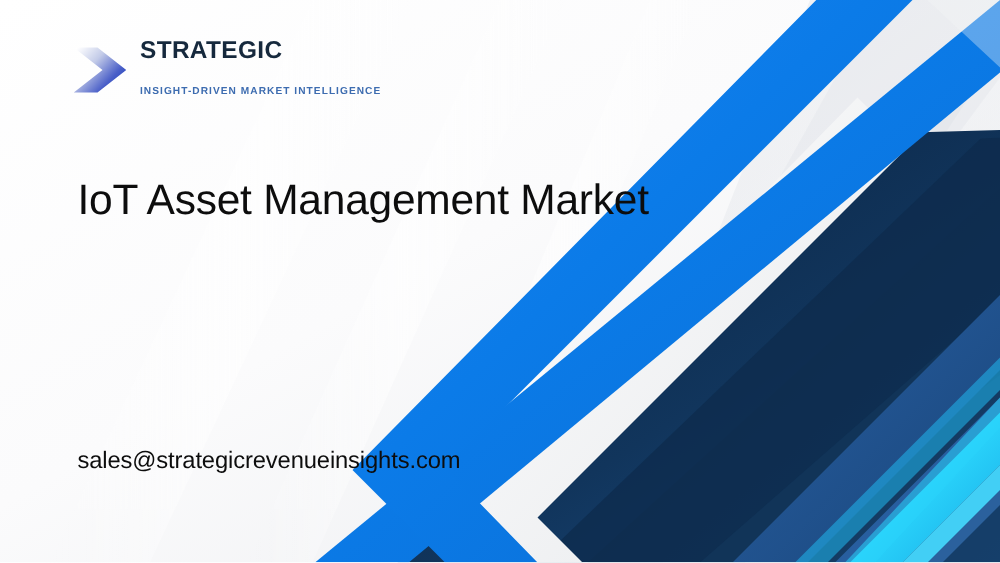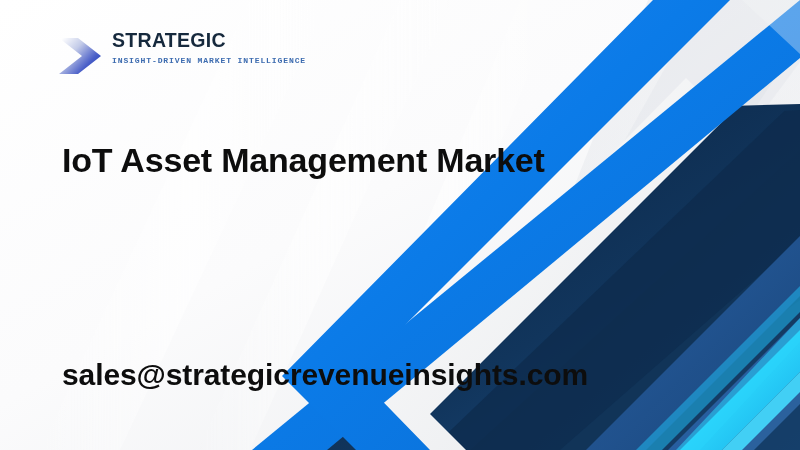--- a/index.html
+++ b/index.html
@@ -42,43 +42,43 @@
   .logo-text { display:flex; flex-direction:column; }
   .logo-line1, .logo-line2 {
     font-family:"Liberation Sans", sans-serif;
     font-weight:bold;
     font-size:19.5px;
     letter-spacing:0.3px;
     line-height:18.5px;
     color:#16293d;
   }
   .logo-tagline {
-    font-family:Liberation Mono, monospace;
+    font-family:Liberation Sans, sans-serif;
     font-size:8.1px;
     font-weight:bold;
     letter-spacing:0.85px;
     color:#3d6cb0;
-    margin-top:6px;
+    margin-top:18px;
   }
 
   
   .title {
     position:absolute;
     left:62px; top:141px;
     font-size:34px;
-    font-weight:700;
+    font-weight:400;
     color:#0d0d0d;
     letter-spacing:-0.2px;
     white-space:nowrap;
   }
   .email {
     position:absolute;
     left:62px; top:358px;
-    font-size:30px;
-    font-weight:700;
+    font-size:19px;
+    font-weight:400;
     color:#0d0d0d;
     letter-spacing:-0.1px;
     white-space:nowrap;
   }
 </style>
 </head>
 <body>
 
 <div id="slide">
 

